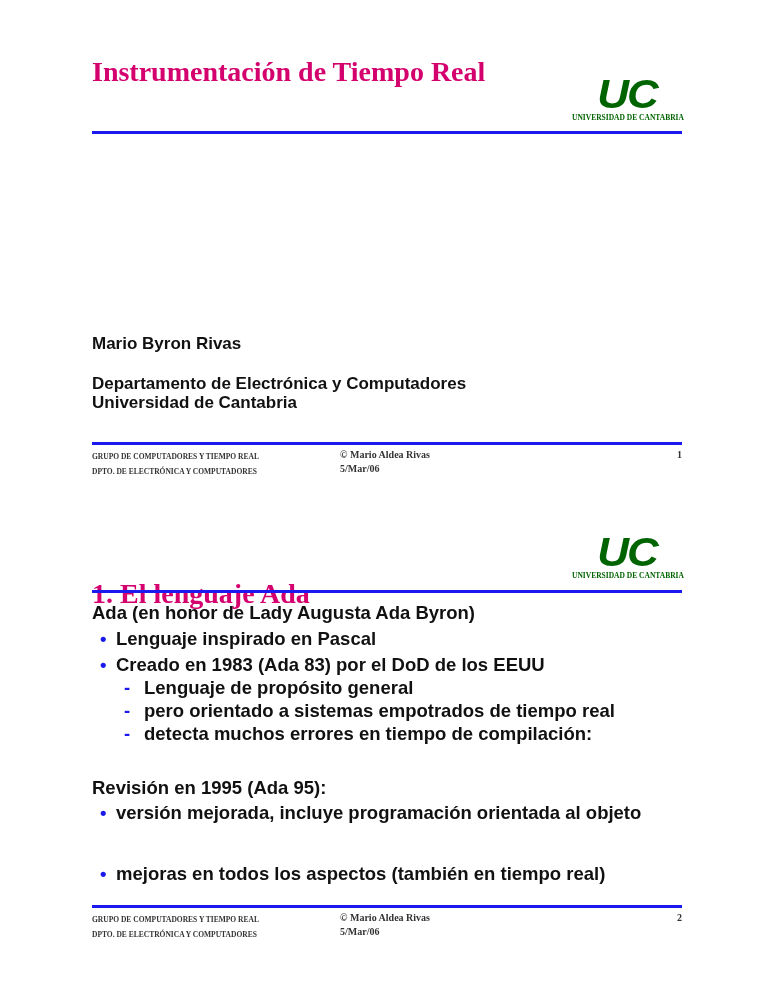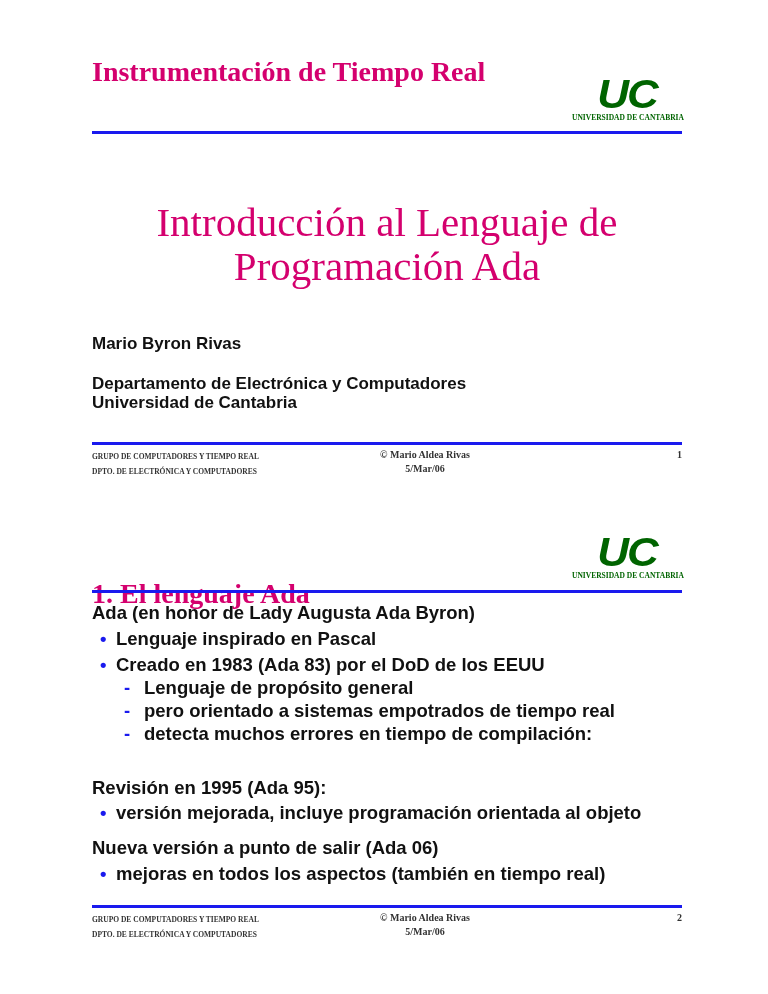--- a/index.html
+++ b/index.html
@@ -33,21 +33,21 @@
       position: absolute; left: 92px;
       font-family: "Liberation Sans", sans-serif; font-weight: bold; color: #111;
       font-size: 17px; line-height: 20px; white-space: nowrap;
     }
     .footer-left {
       position: absolute; left: 92px;
       font-family: "Liberation Serif", serif; font-weight: bold; color: #333;
       font-size: 7.5px; line-height: 15px; white-space: nowrap;
     }
     .footer-center {
-      position: absolute; left: 360px; width: 130px; text-align: center;
+      position: absolute; left: 340px; width: 130px; text-align: left;
       font-family: "Liberation Serif", serif; font-weight: bold; color: #333;
       font-size: 10px; line-height: 14px;
     }
     .footer-page {
       position: absolute; right: 86px;
       font-family: "Liberation Serif", serif; font-weight: bold; color: #333;
       font-size: 10px;
     }
     .section-title {
       position: absolute; left: 92px;
@@ -69,24 +69,20 @@
 <body>
 
 <div class="slide slide1">
   <div class="header-title" style="top:56px;">Instrumentación de Tiempo Real</div>
   <div class="logo" style="top:76px;">
     <div class="logo-mark">UC</div>
     <div class="logo-text">UNIVERSIDAD DE CANTABRIA</div>
   </div>
   <div class="rule" style="top:131px;"></div>
 
-  <div class="main-title" style="top:200px;">
-    <div>Introducción al Lenguaje de</div>
-    <div>Programación Ada</div>
-  </div>
 
   <div class="bold-sans" style="top:334px;">Mario Byron Rivas</div>
   <div class="bold-sans" style="top:374px;">Departamento de Electrónica y Computadores</div>
   <div class="bold-sans" style="top:393px;">Universidad de Cantabria</div>
 
   <div class="rule" style="top:442px;"></div>
   <div class="footer-left" style="top:449px;">
     <div>GRUPO DE COMPUTADORES Y TIEMPO REAL</div>
     <div>DPTO. DE ELECTRÓNICA Y COMPUTADORES</div>
   </div>
@@ -108,21 +104,20 @@
   <div class="body-line l1" style="top:131px;"><span class="bullet">•</span><span>Lenguaje inspirado en Pascal</span></div>
   <div class="body-line" style="top:105px;">Ada (en honor de Lady Augusta Ada Byron)</div>
   <div class="body-line l1" style="top:157px;"><span class="bullet">•</span><span>Creado en 1983 (Ada 83) por el DoD de los EEUU</span></div>
   <div class="body-line l2" style="top:180px;"><span class="bullet">-</span><span>Lenguaje de propósito general</span></div>
   <div class="body-line l2" style="top:203px;"><span class="bullet">-</span><span>pero orientado a sistemas empotrados de tiempo real</span></div>
   <div class="body-line l2" style="top:226px;"><span class="bullet">-</span><span>detecta muchos errores en tiempo de compilación:</span></div>
 
   <div class="body-line" style="top:280px;">Revisión en 1995 (Ada 95):</div>
   <div class="body-line l1" style="top:305px;"><span class="bullet">•</span><span>versión mejorada, incluye programación orientada al objeto</span></div>
 
-  <div class="body-line" style="top:340px;">Nueva versión a punto de salir (Ada 06)</div>
   <div class="body-line l1" style="top:366px;"><span class="bullet">•</span><span>mejoras en todos los aspectos (también en tiempo real)</span></div>
 
   <div class="rule" style="top:408px;"></div>
   <div class="footer-left" style="top:415px;">
     <div>GRUPO DE COMPUTADORES Y TIEMPO REAL</div>
     <div>DPTO. DE ELECTRÓNICA Y COMPUTADORES</div>
   </div>
   <div class="footer-center" style="top:414px;">
     <div>© Mario Aldea Rivas</div>
     <div>5/Mar/06</div>

